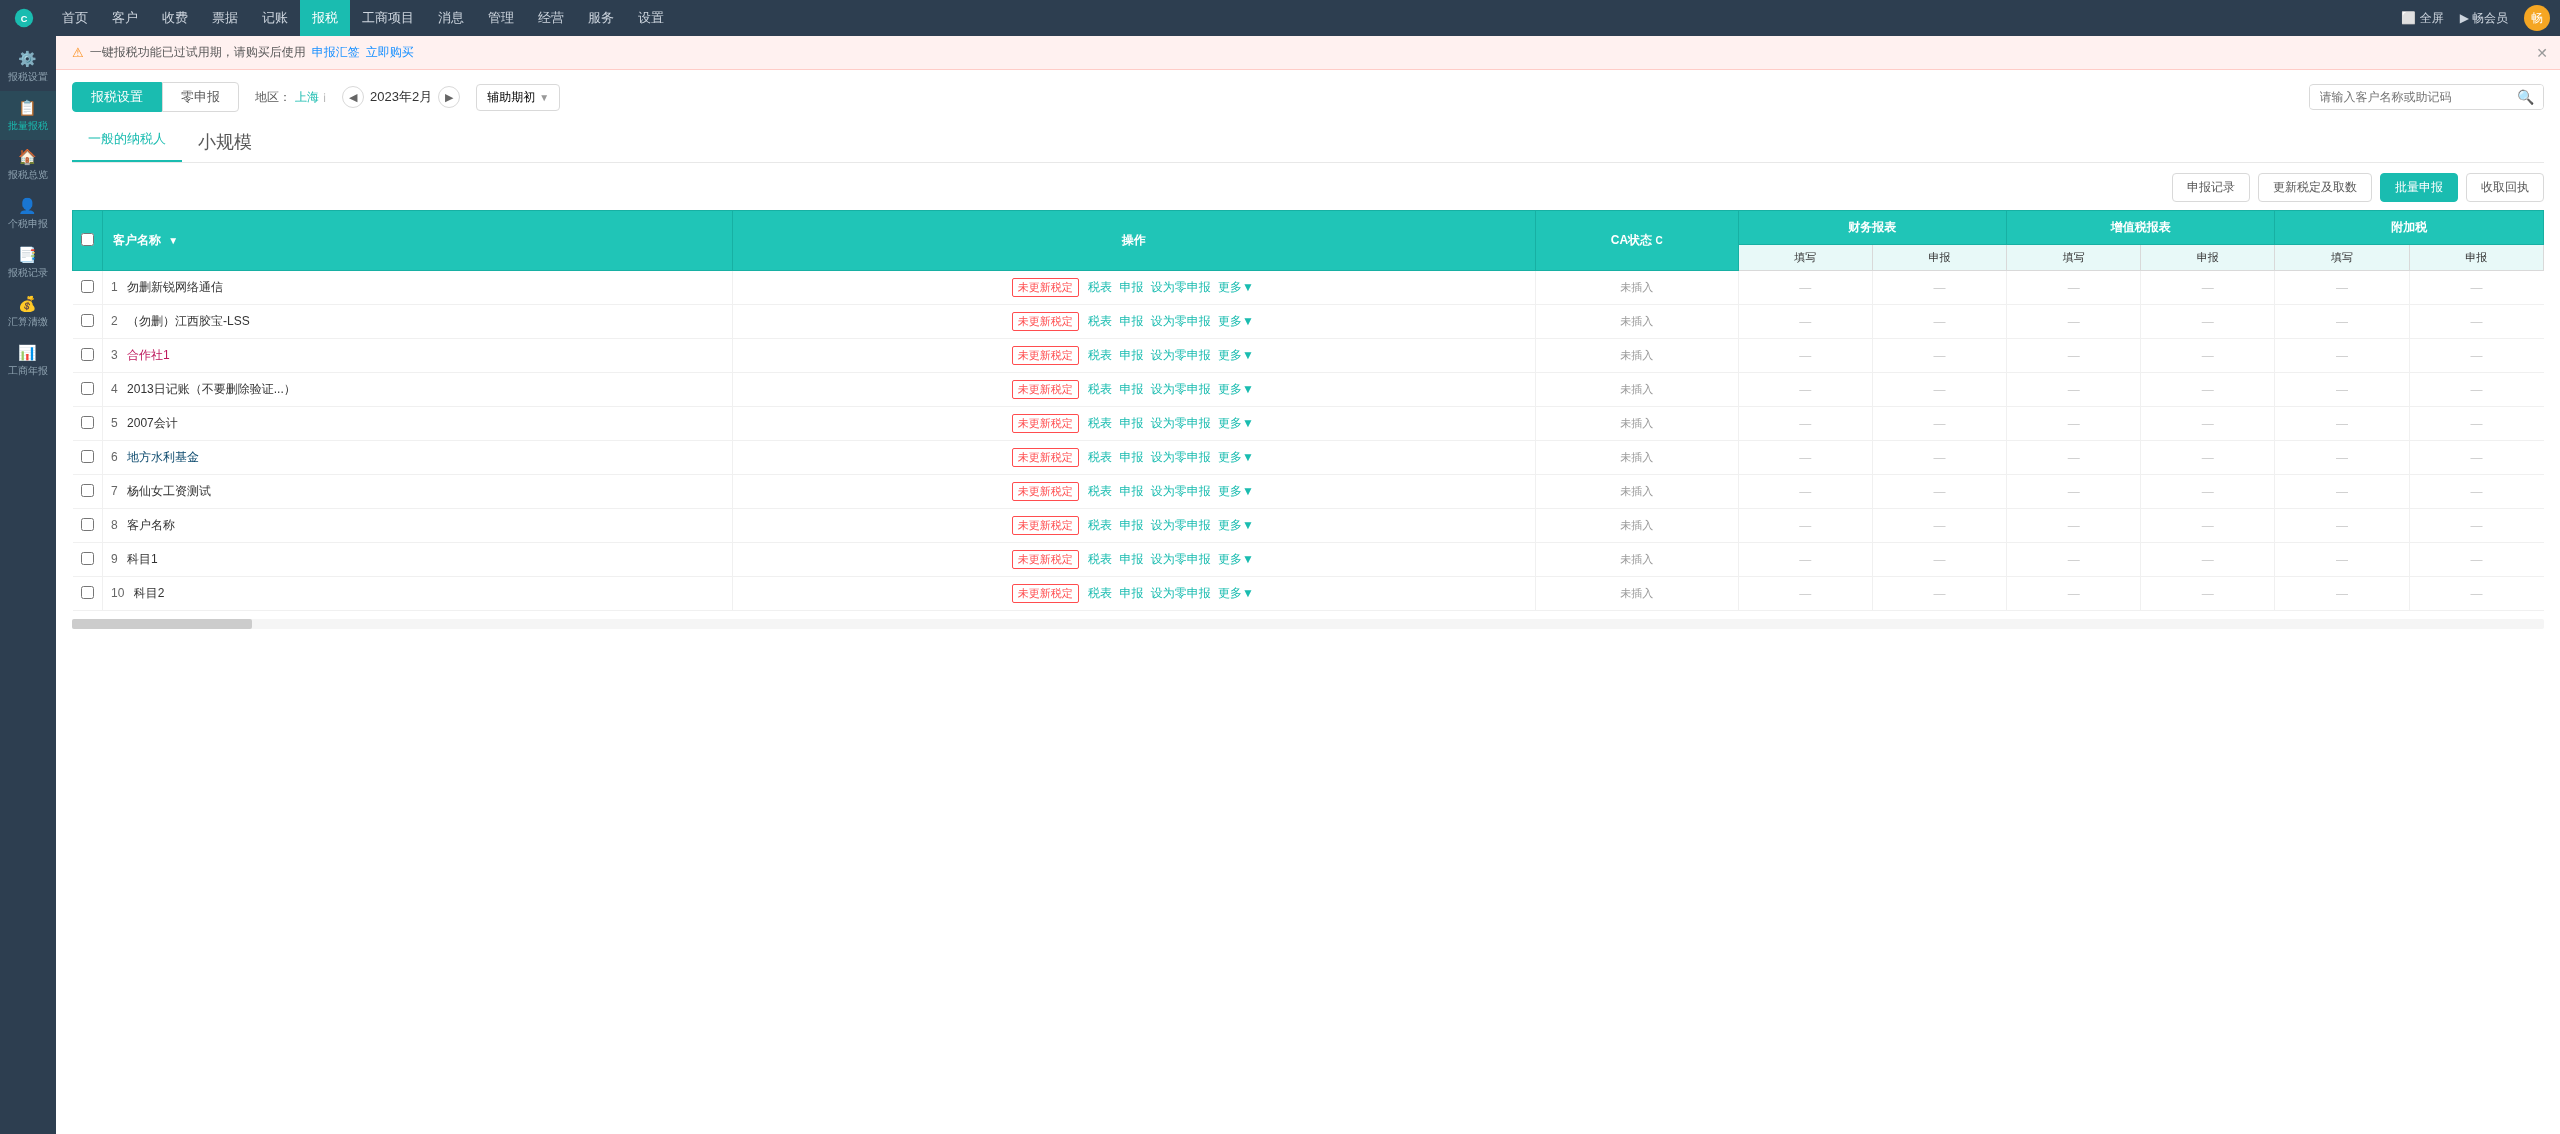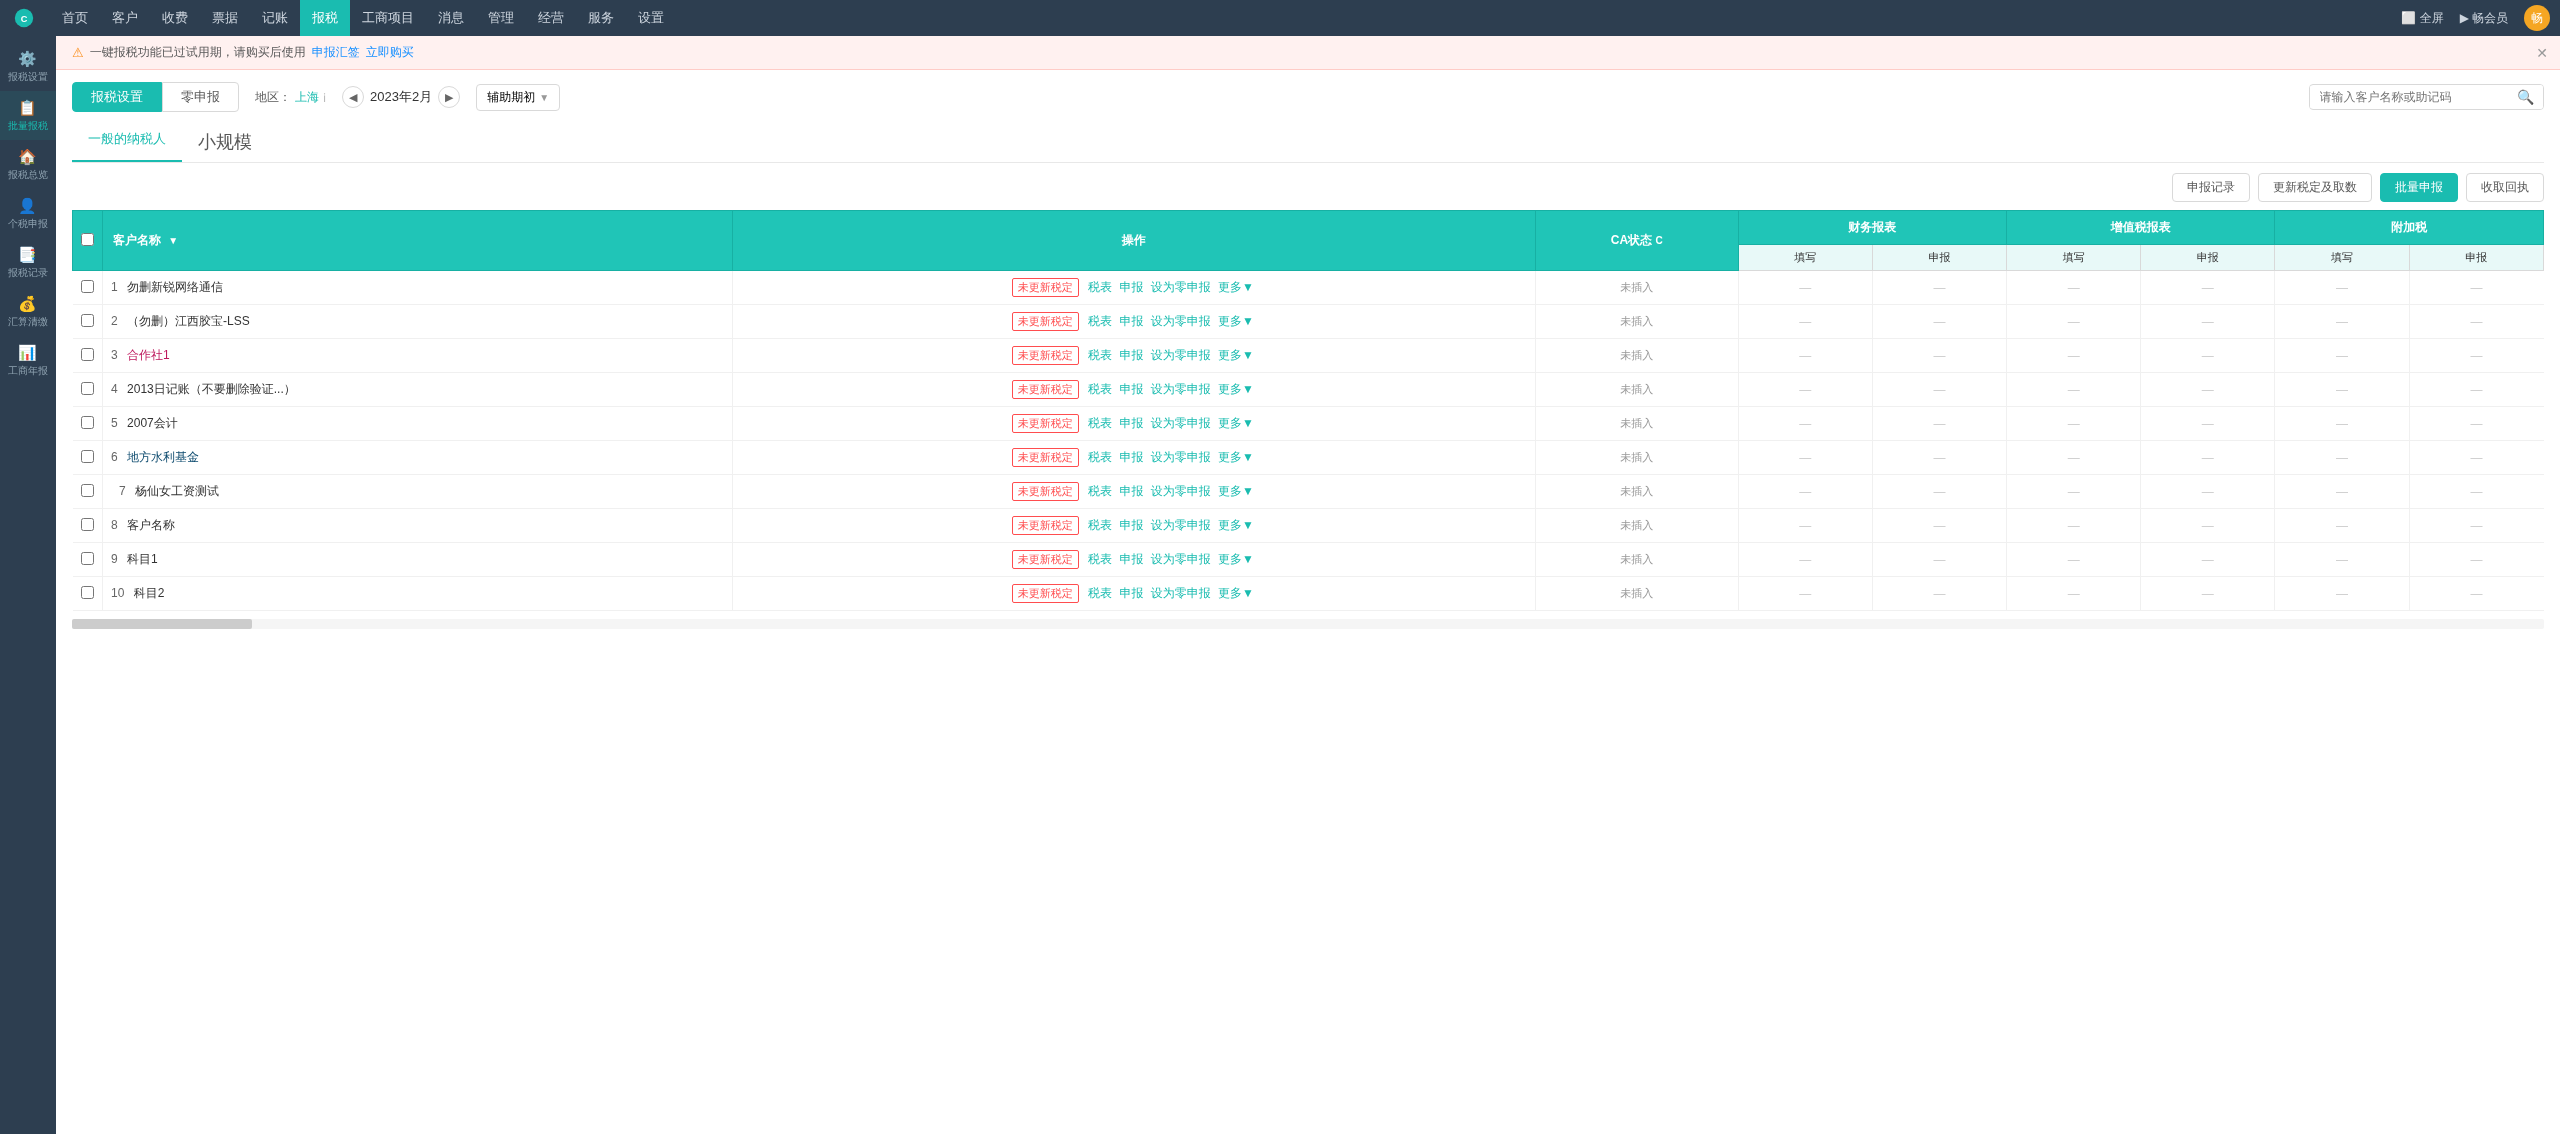--- a/index.html
+++ b/index.html
@@ -289,21 +289,21 @@
     <td style="padding:7px 6px;border-bottom:1px solid #f0f0f0;border-right:1px solid #f0f0f0;text-align:center;color:#ccc;">—</td>
     <td style="padding:7px 6px;border-bottom:1px solid #f0f0f0;border-right:1px solid #f0f0f0;text-align:center;color:#ccc;">—</td>
     <td style="padding:7px 6px;border-bottom:1px solid #f0f0f0;border-right:1px solid #f0f0f0;text-align:center;color:#ccc;">—</td>
     <td style="padding:7px 6px;border-bottom:1px solid #f0f0f0;border-right:1px solid #f0f0f0;text-align:center;color:#ccc;">—</td>
     <td style="padding:7px 6px;border-bottom:1px solid #f0f0f0;text-align:center;color:#ccc;">—</td>
   </tr>
                 <tr style="border-bottom: 1px solid rgb(240, 240, 240);">
     <td style="padding:7px 6px;text-align:center;border-bottom:1px solid #f0f0f0;border-right:1px solid #f0f0f0;">
       <input type="checkbox" style="cursor: pointer;">
     </td>
-    <td style="padding:7px 16px;border-bottom:1px solid #f0f0f0;border-right:1px solid #f0f0f0;text-align:left;">
+    <td style="padding:7px 8px;border-bottom:1px solid #f0f0f0;border-right:1px solid #f0f0f0;text-align:left;">
       <span style="color:#666;margin-right:6px;">7</span>
       <span style="color:#333;">杨仙女工资测试</span>
     </td>
     <td style="padding:7px 6px;border-bottom:1px solid #f0f0f0;border-right:1px solid #f0f0f0;text-align:center;white-space:nowrap;">
       <span style="display:inline-block;padding:1px 5px;border:1px solid #ff4d4f;color:#ff4d4f;border-radius:2px;font-size:11px;margin-right:4px;">未更新税定</span>
       <span style="color:#1abcb0;cursor:pointer;font-size:12px;margin:0 2px;">税表</span>
       <span style="color:#1abcb0;cursor:pointer;font-size:12px;margin:0 2px;">申报</span>
       <span style="color:#1abcb0;cursor:pointer;font-size:12px;margin:0 2px;">设为零申报</span>
       <span style="color:#1abcb0;cursor:pointer;font-size:12px;margin:0 2px;">更多▼</span>
     </td>

